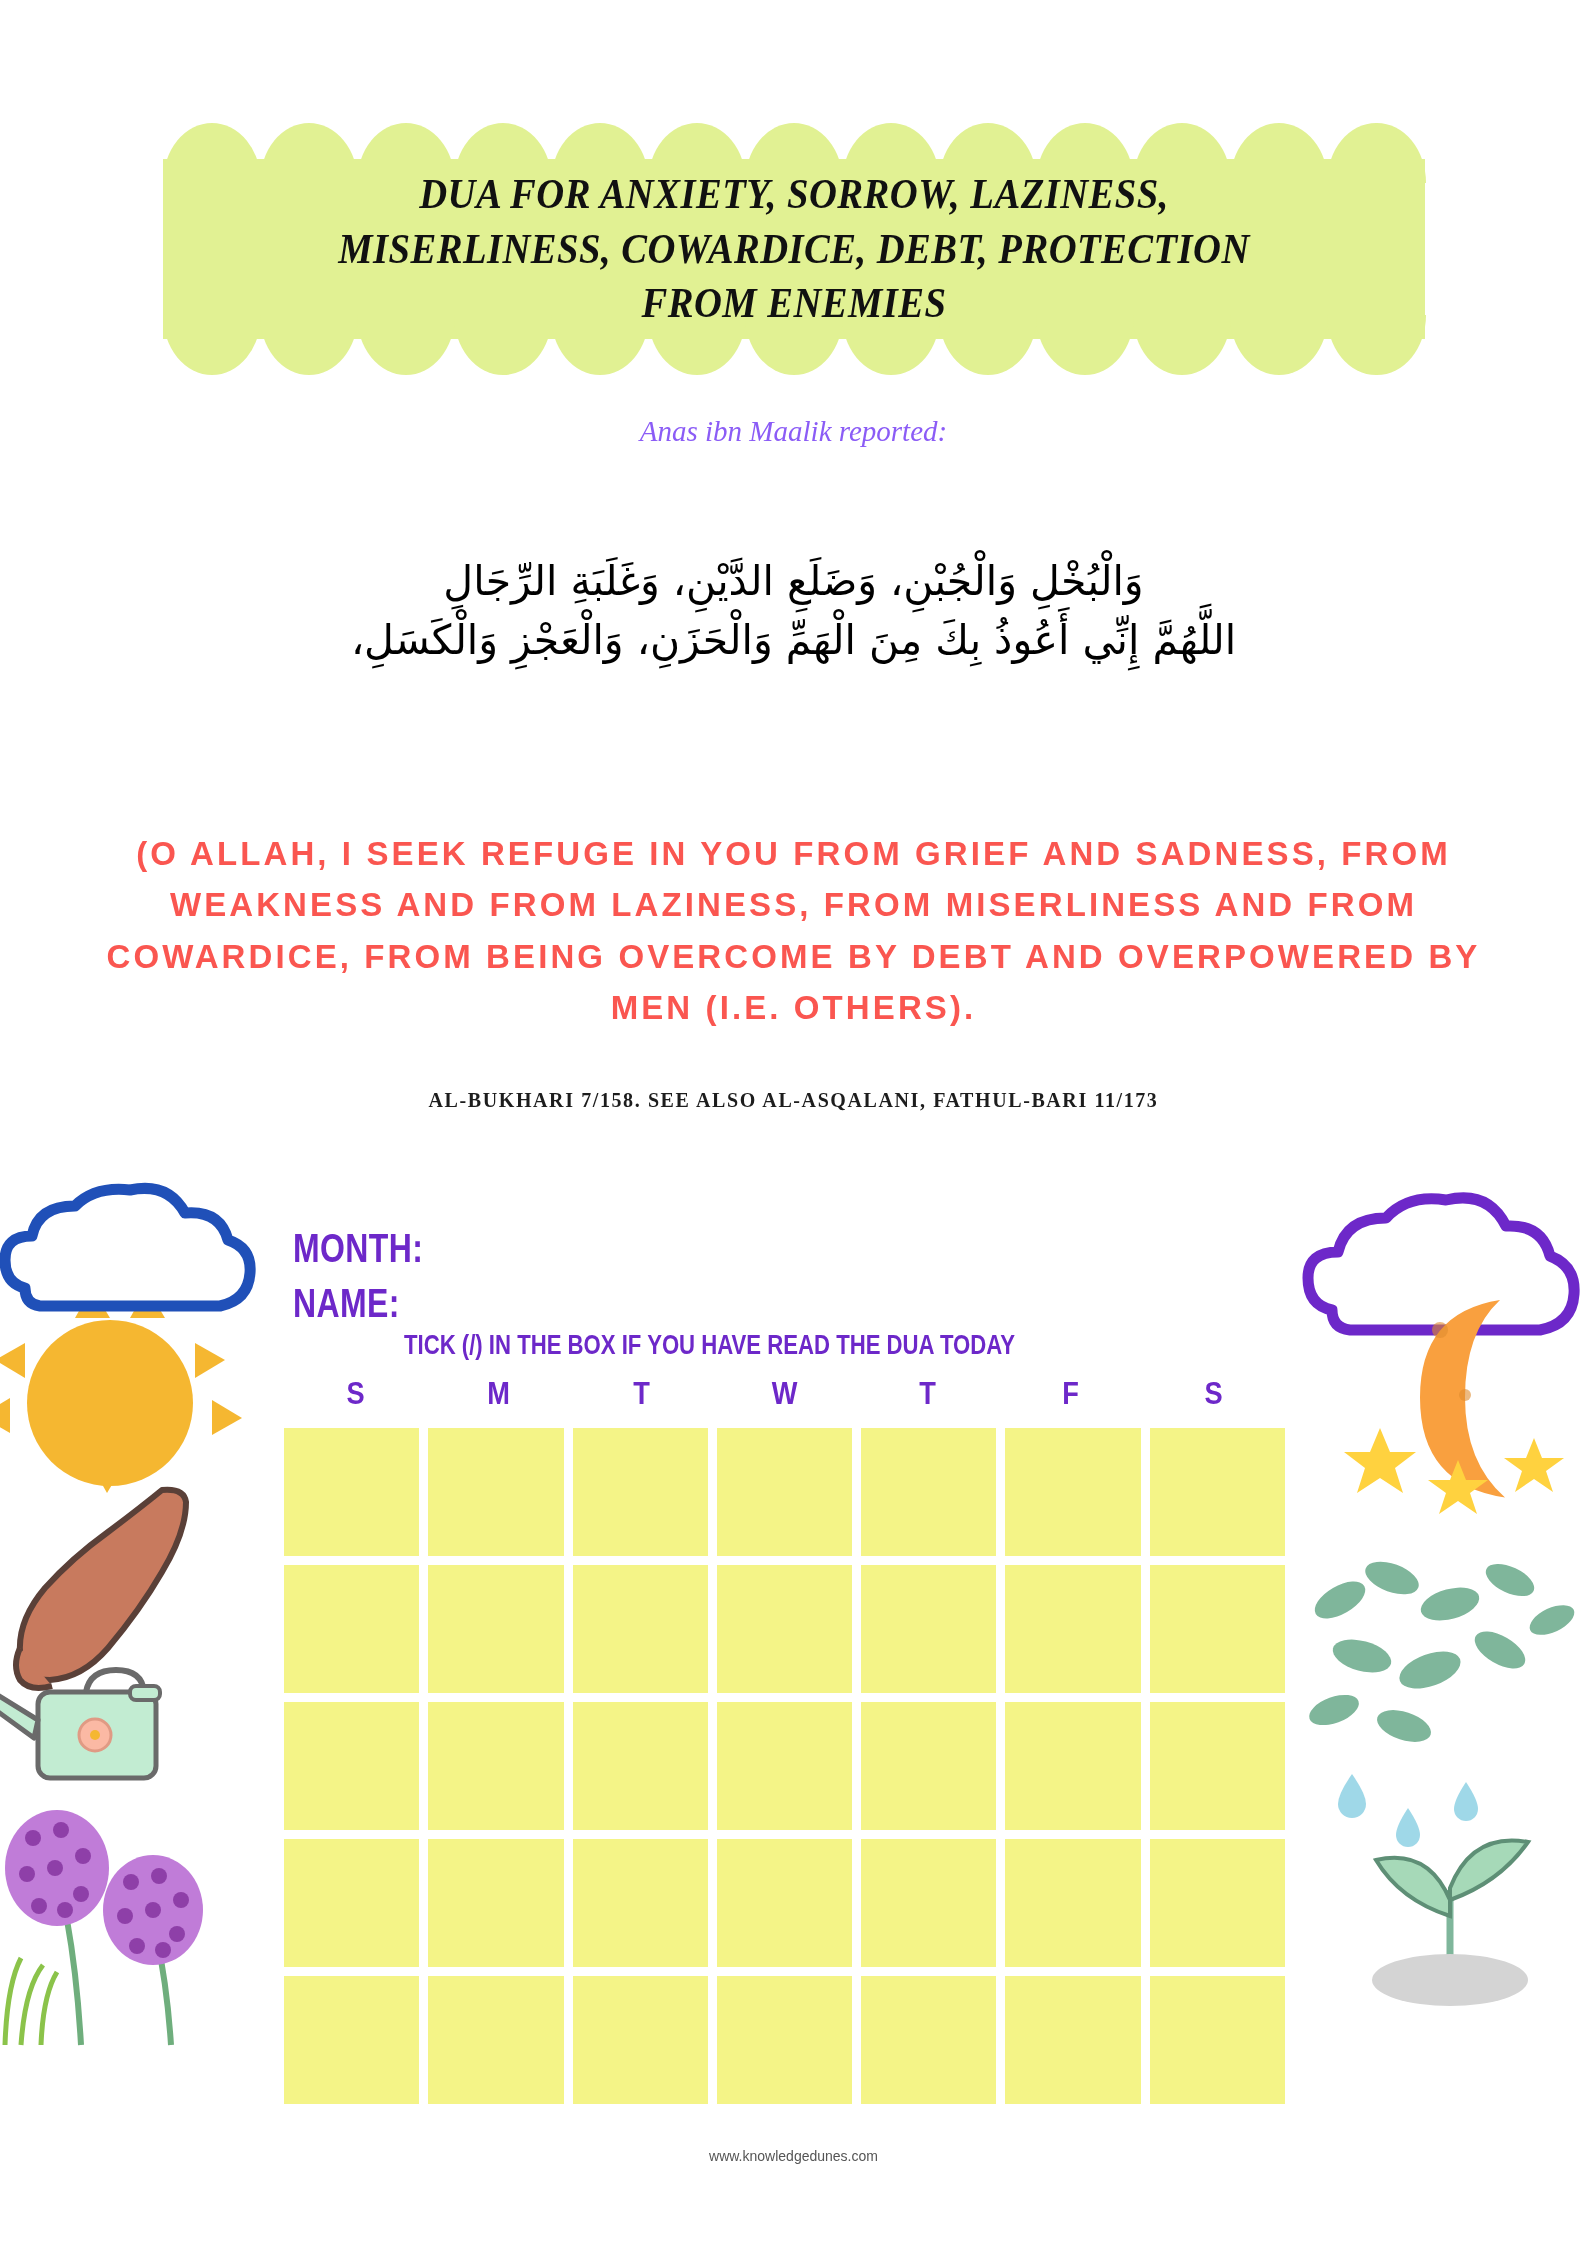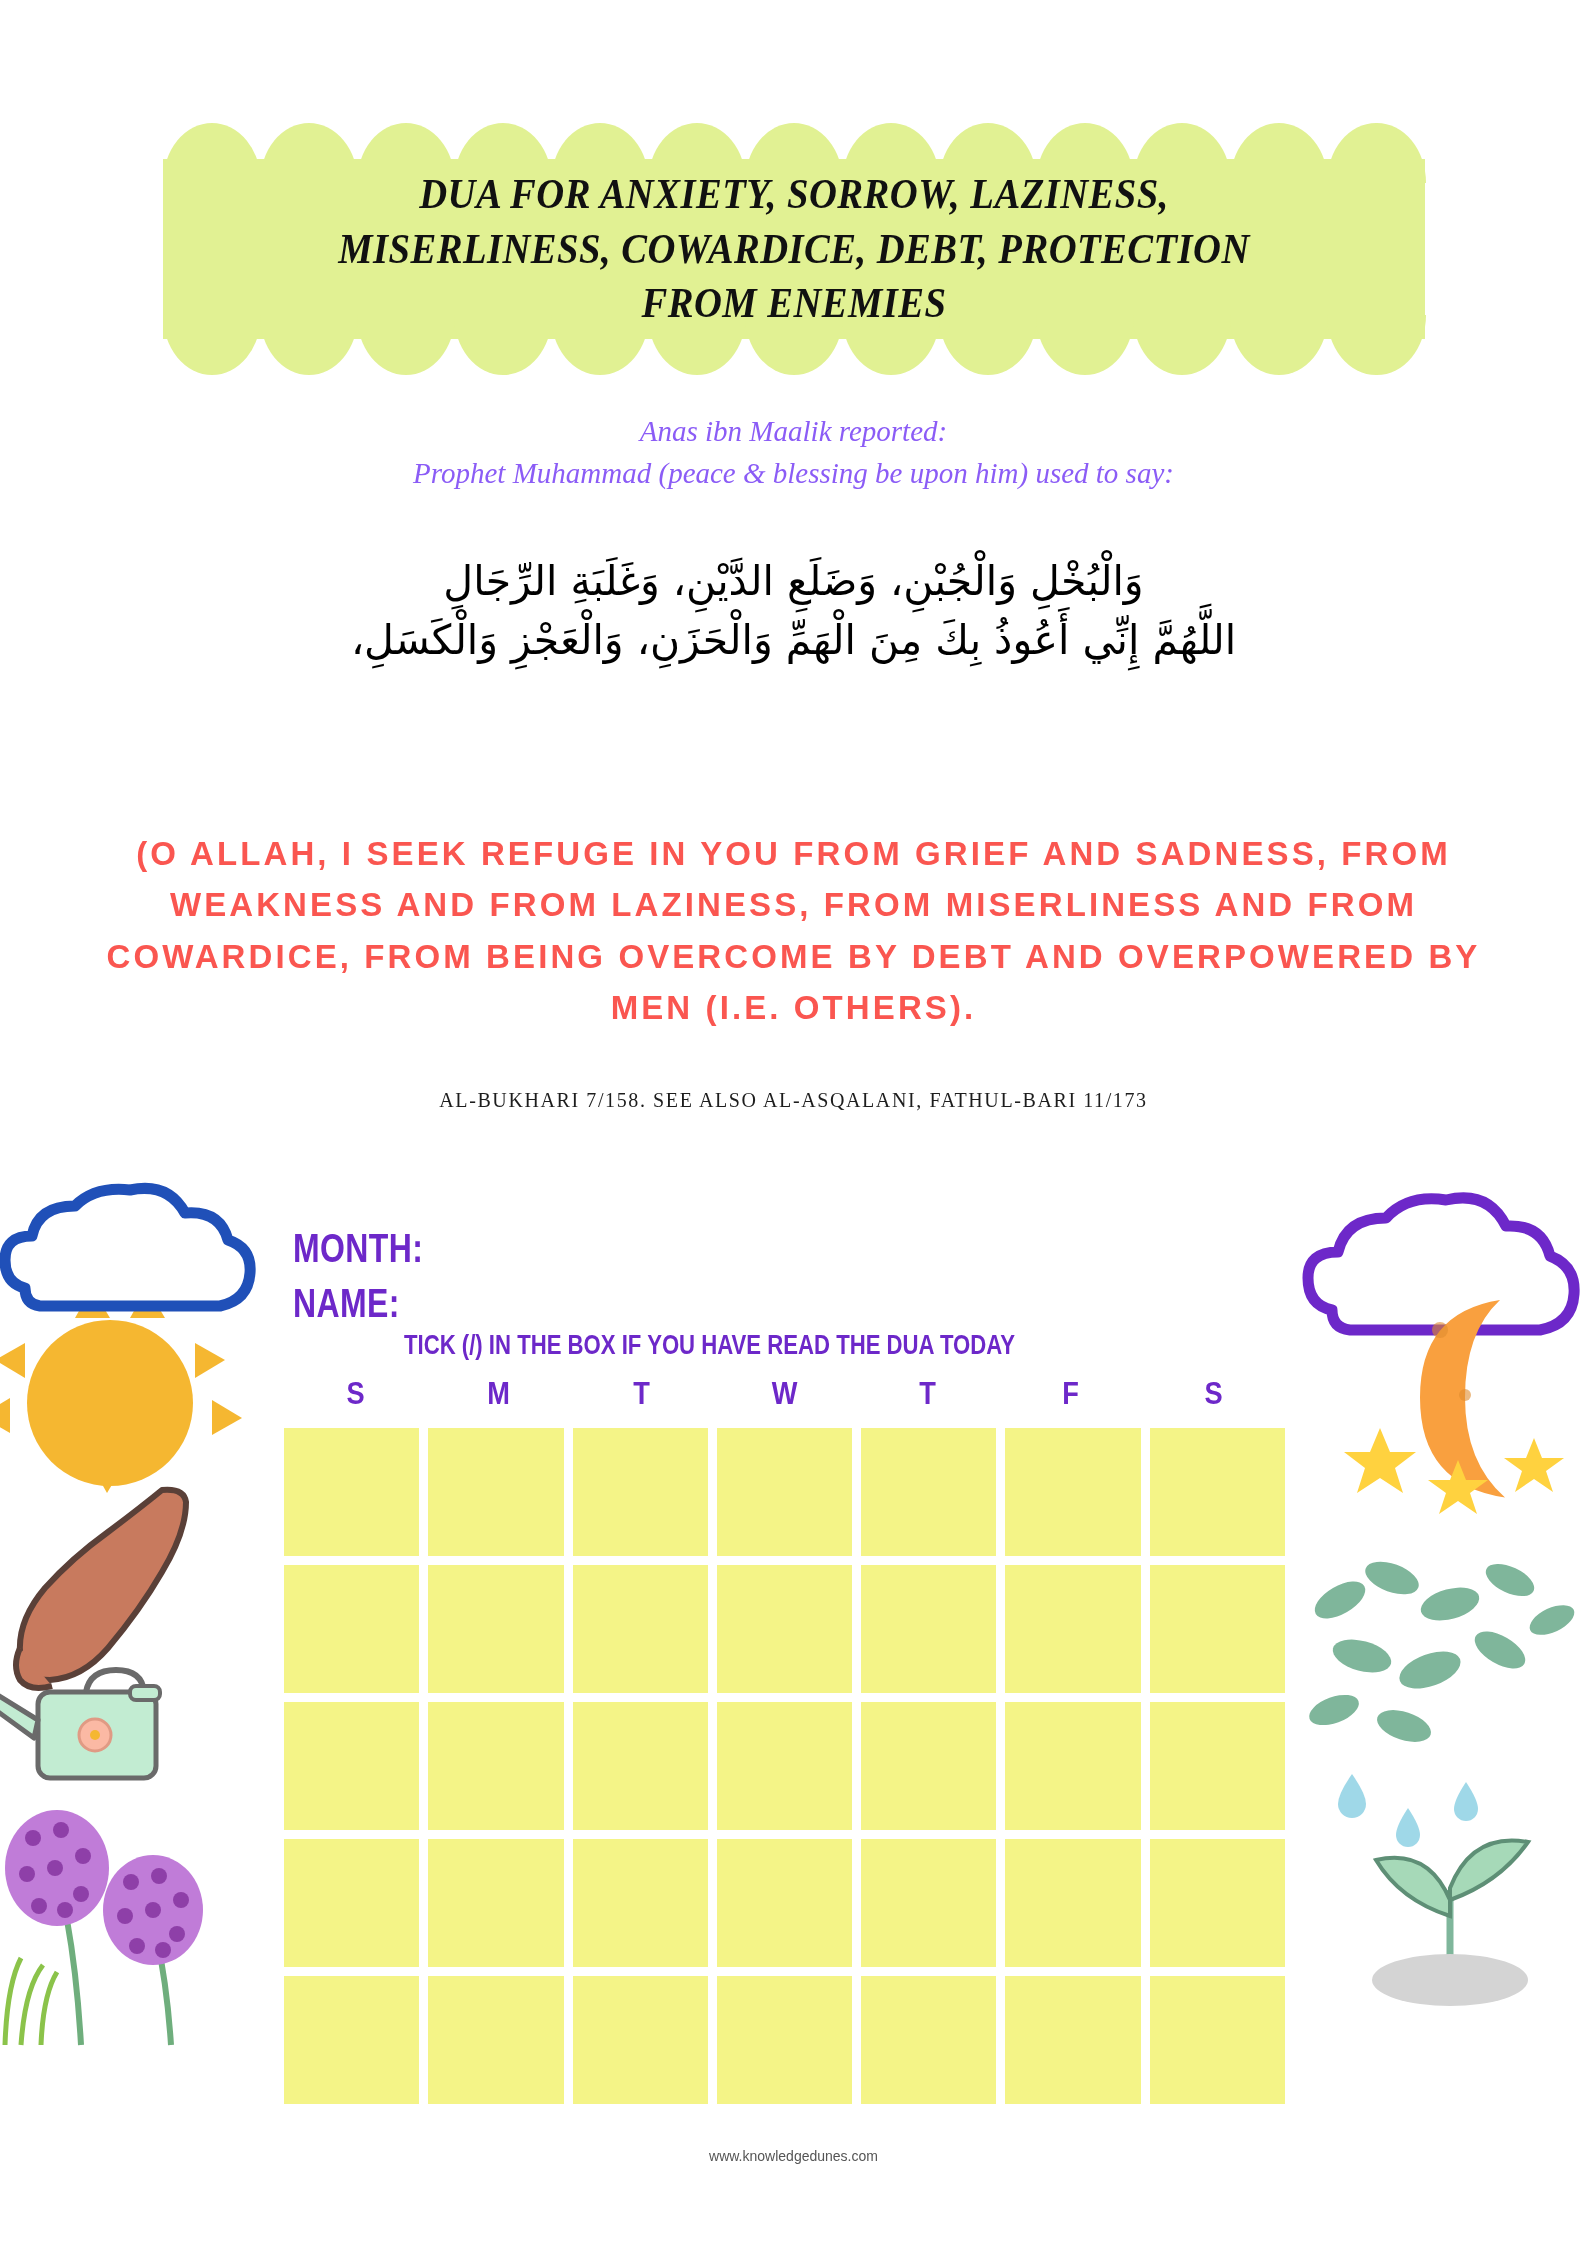--- a/index.html
+++ b/index.html
@@ -125,20 +125,21 @@
   .citation {
     position: absolute;
     left: 0;
     top: 1089px;
     width: 100%;
     text-align: center;
     color: #1d1d1d;
     font-family: "Liberation Serif", serif;
     font-size: 20px;
     letter-spacing: 1.6px;
+    font-weight: bold;
   }
 
   
   .tracker {
     position: absolute;
     left: 0;
     top: 1175px;
     width: 1587px;
     height: 930px;
   }
@@ -260,21 +261,20 @@
   </div>
   <div class="banner-title">
     <span class="ln">DUA FOR ANXIETY, SORROW, LAZINESS,</span>
     <span class="ln">MISERLINESS, COWARDICE, DEBT, PROTECTION</span>
     <span class="ln">FROM ENEMIES</span>
   </div>
 </div>
 
 <div class="narrator">
   <span class="ln">Anas ibn Maalik reported:</span>
-  <span class="ln">Prophet Muhammad (peace &amp; blessing be upon him) used to say:</span>
 </div>
 
 <div class="arabic">
   <span class="ln">وَالْبُخْلِ وَالْجُبْنِ، وَضَلَعِ الدَّيْنِ، وَغَلَبَةِ الرِّجَالِ</span>
   <span class="ln">اللَّهُمَّ إِنِّي أَعُوذُ بِكَ مِنَ الْهَمِّ وَالْحَزَنِ، وَالْعَجْزِ وَالْكَسَلِ،</span>
 </div>
 
 <div class="translation">(O ALLAH, I SEEK REFUGE IN YOU FROM GRIEF AND SADNESS, FROM WEAKNESS AND FROM LAZINESS, FROM MISERLINESS AND FROM COWARDICE, FROM BEING OVERCOME BY DEBT AND OVERPOWERED BY MEN (I.E. OTHERS).</div>
 
 <div class="citation">AL-BUKHARI 7/158. SEE ALSO AL-ASQALANI, FATHUL-BARI 11/173</div>

